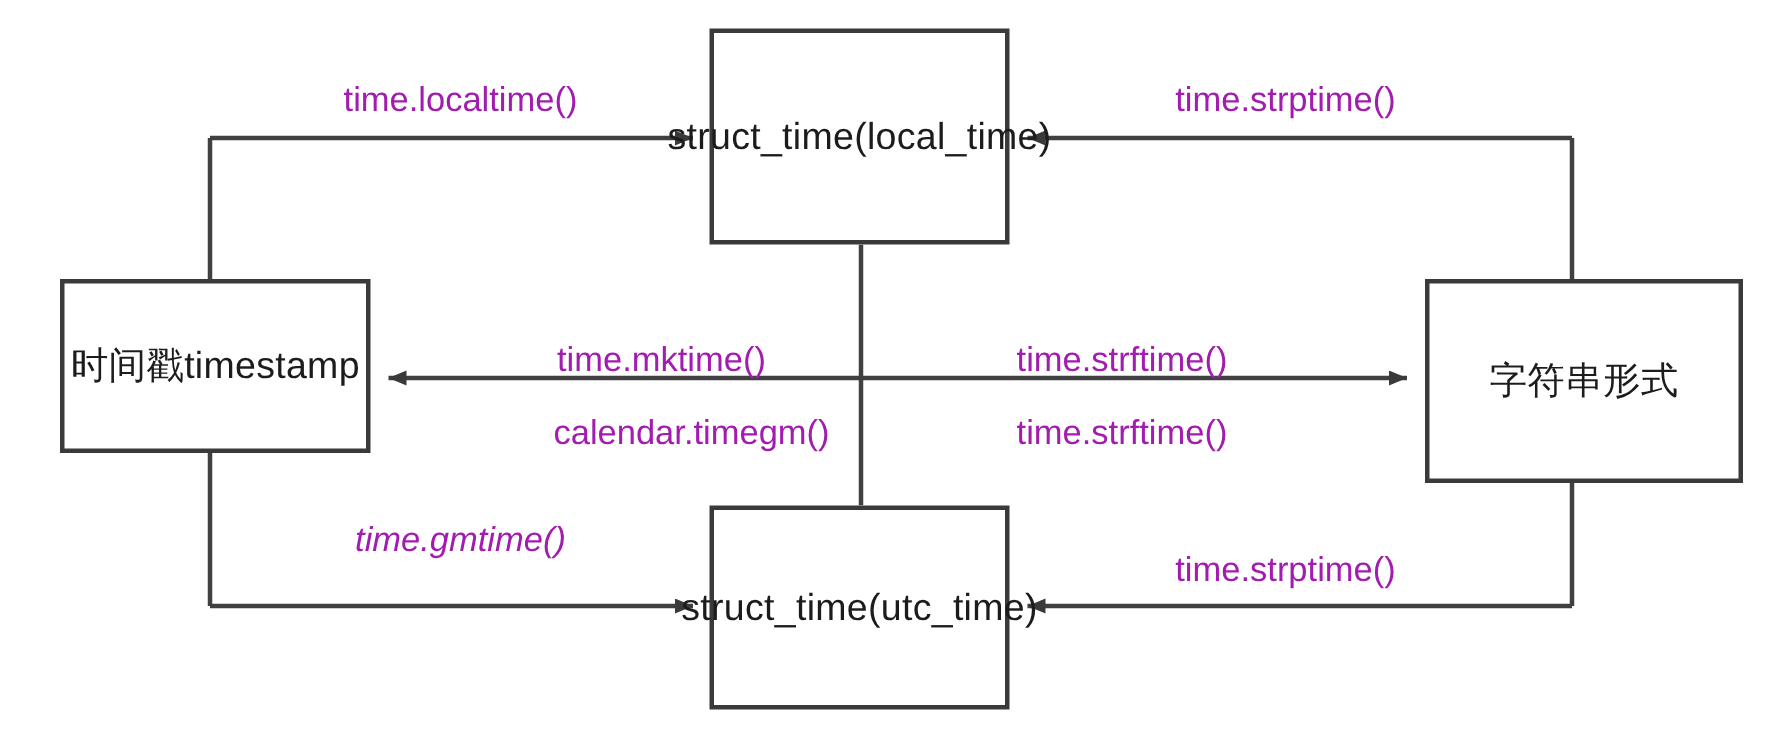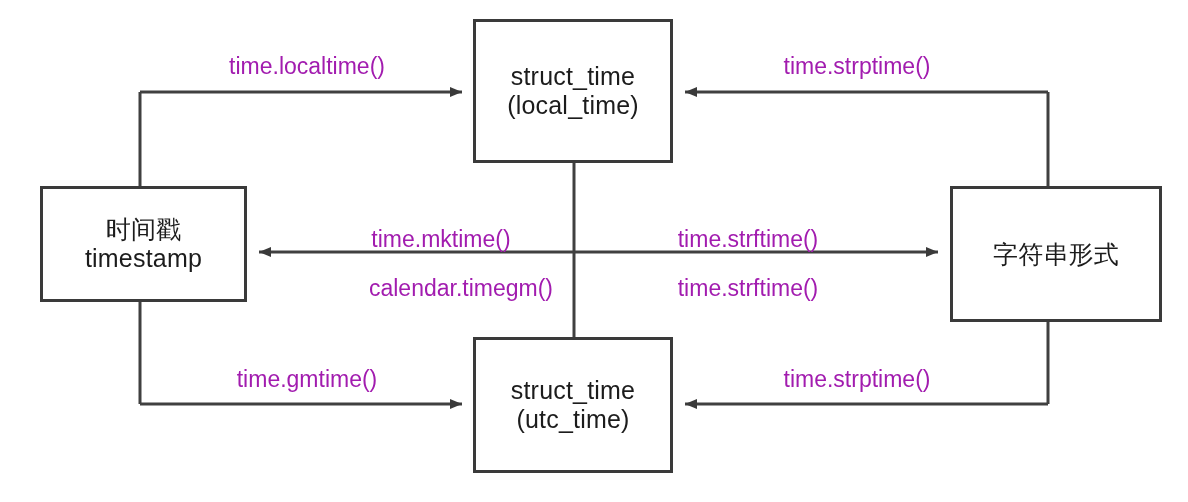--- a/index.html
+++ b/index.html
@@ -2,41 +2,41 @@
 <html><head>
 <meta charset="utf-8">
 <style>
   html,body{margin:0;padding:0;background:#ffffff;}
   body{width:1188px;height:502px;overflow:hidden;
        font-family:"Liberation Sans","DejaVu Sans",sans-serif;}
   #stage{position:relative;width:1188px;height:502px;background:#fff;}
   #wires{position:absolute;left:0;top:0;width:1188px;height:502px;}
 
   .node{position:absolute;box-sizing:border-box;background:#ffffff;
-        border:3px solid #3a3a3a;display:flex;flex-direction:column;
+        border:3px solid #3a3a3a;display:flex;flex-direction:row;
         align-items:center;justify-content:center;color:#1c1c1c;
         font-size:25px;line-height:1.16;letter-spacing:.2px;z-index:3;}
   .node .ln{display:block;white-space:nowrap;}
 
   #node-local{left:473px;top:19px;width:200px;height:144px;}
   #node-utc{left:473px;top:337px;width:200px;height:136px;}
   #node-timestamp{left:40px;top:186px;width:207px;height:116px;}
   #node-string{left:950px;top:186px;width:212px;height:136px;}
 
   .edge-label{position:absolute;color:#a21caf;font-size:23px;
               line-height:1;white-space:nowrap;background:transparent;z-index:4;}
   .el-c{transform:translateX(-50%);}
 
   #lbl-localtime{left:307px;top:55px;}
   #lbl-strptime-top{left:857px;top:55px;}
   #lbl-mktime{left:441px;top:228px;}
   #lbl-timegm{left:461px;top:277px;}
   #lbl-strftime-up{left:748px;top:228px;}
   #lbl-strftime-dn{left:748px;top:277px;}
-  #lbl-gmtime{left:307px;top:368px;}
+  #lbl-gmtime{left:307px;top:348px;font-style:italic;}
   #lbl-strptime-bot{left:857px;top:368px;}
 </style>
 </head>
 <body>
 
 <div id="stage">
 
   <svg id="wires" viewBox="0 0 1188 502" xmlns="http://www.w3.org/2000/svg">
     <defs>
       <marker id="arrR" markerWidth="13" markerHeight="13" refX="12" refY="5" orient="auto" markerUnits="userSpaceOnUse">

